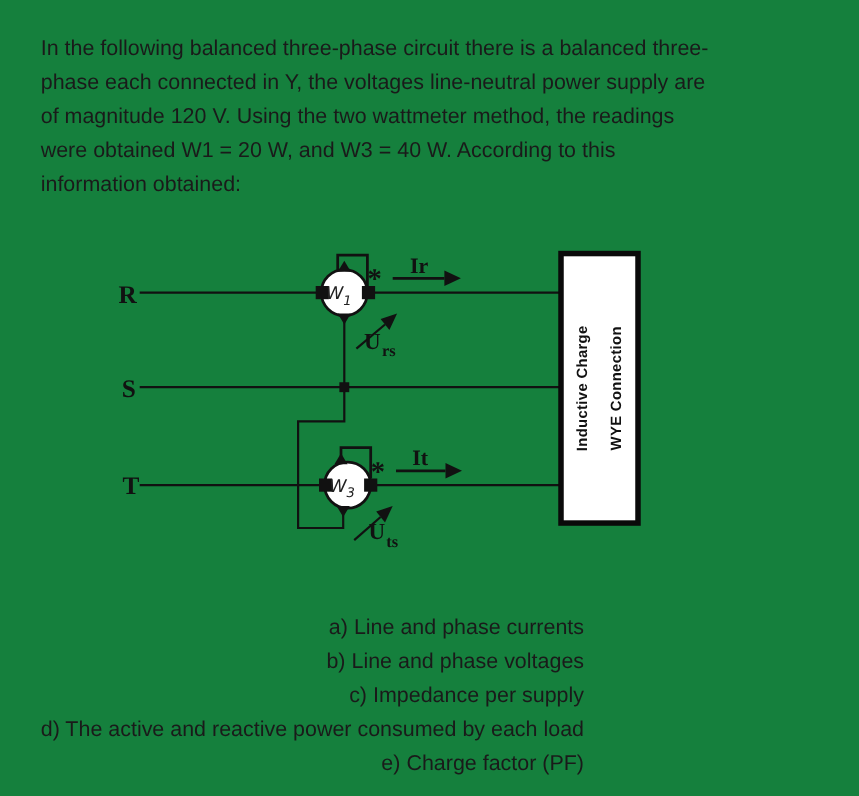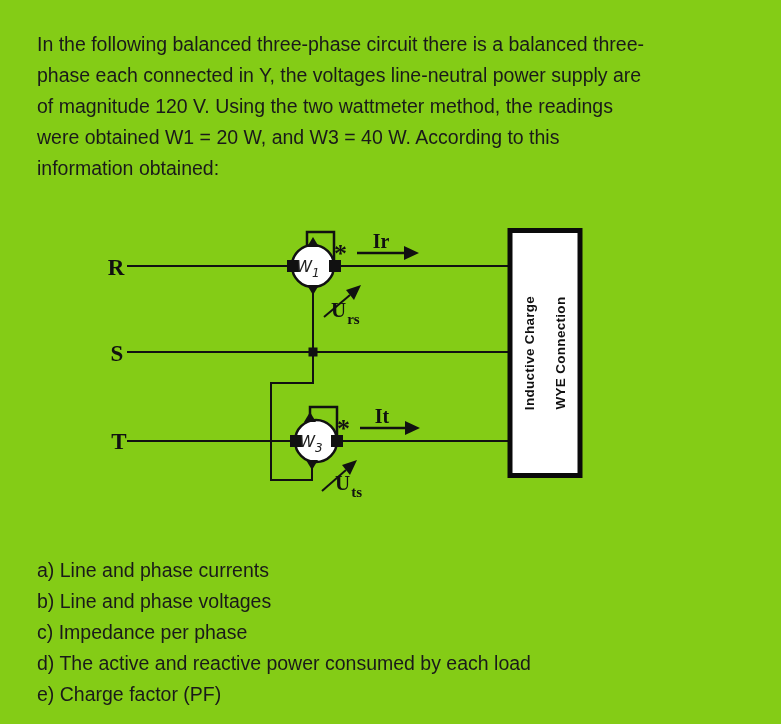--- a/index.html
+++ b/index.html
@@ -1,39 +1,40 @@
 <!DOCTYPE html>
 <html><head>
 <meta charset="utf-8">
 <style>
   html, body { margin: 0; padding: 0; background: #ffffff; }
   .page {
     position: relative;
     width: 781px;
     height: 724px;
-    background: #84cc16;
+    background: #15803d;
     font-family: "Liberation Sans", sans-serif;
     color: #1a1a1a;
     overflow: hidden;
   }
   .intro {
     position: absolute;
     left: 37px;
     top: 29px;
   }
   .intro .text-line {
     font-size: 19.5px;
     line-height: 31px;
     white-space: nowrap;
     color: #1a1a1a;
   }
   .questions {
     position: absolute;
     left: 37px;
     top: 555px;
+    text-align: right;
   }
   .questions .q-item {
     font-size: 19.5px;
     line-height: 31px;
     white-space: nowrap;
     color: #1a1a1a;
   }
   .circuit {
     position: absolute;
     left: 0;
@@ -120,18 +121,18 @@
     <text class="lbl-u" x="335" y="275"><tspan>U</tspan><tspan class="lbl-u-sub" dx="1" dy="7">ts</tspan></text>
 
     <rect class="loadbox" x="510" y="15.5" width="70" height="245"></rect>
     <text class="lbl-load" x="529" y="138" text-anchor="middle" dominant-baseline="central" transform="rotate(-90 529 138)">Inductive Charge</text>
     <text class="lbl-load" x="560" y="138" text-anchor="middle" dominant-baseline="central" transform="rotate(-90 560 138)">WYE Connection</text>
   </svg>
 
   <div class="questions">
     <div class="q-item">a) Line and phase currents</div>
     <div class="q-item">b) Line and phase voltages</div>
-    <div class="q-item">c) Impedance per phase</div>
+    <div class="q-item">c) Impedance per supply</div>
     <div class="q-item">d) The active and reactive power consumed by each load</div>
     <div class="q-item">e) Charge factor (PF)</div>
   </div>
 
 </div>
 
 </body></html>

